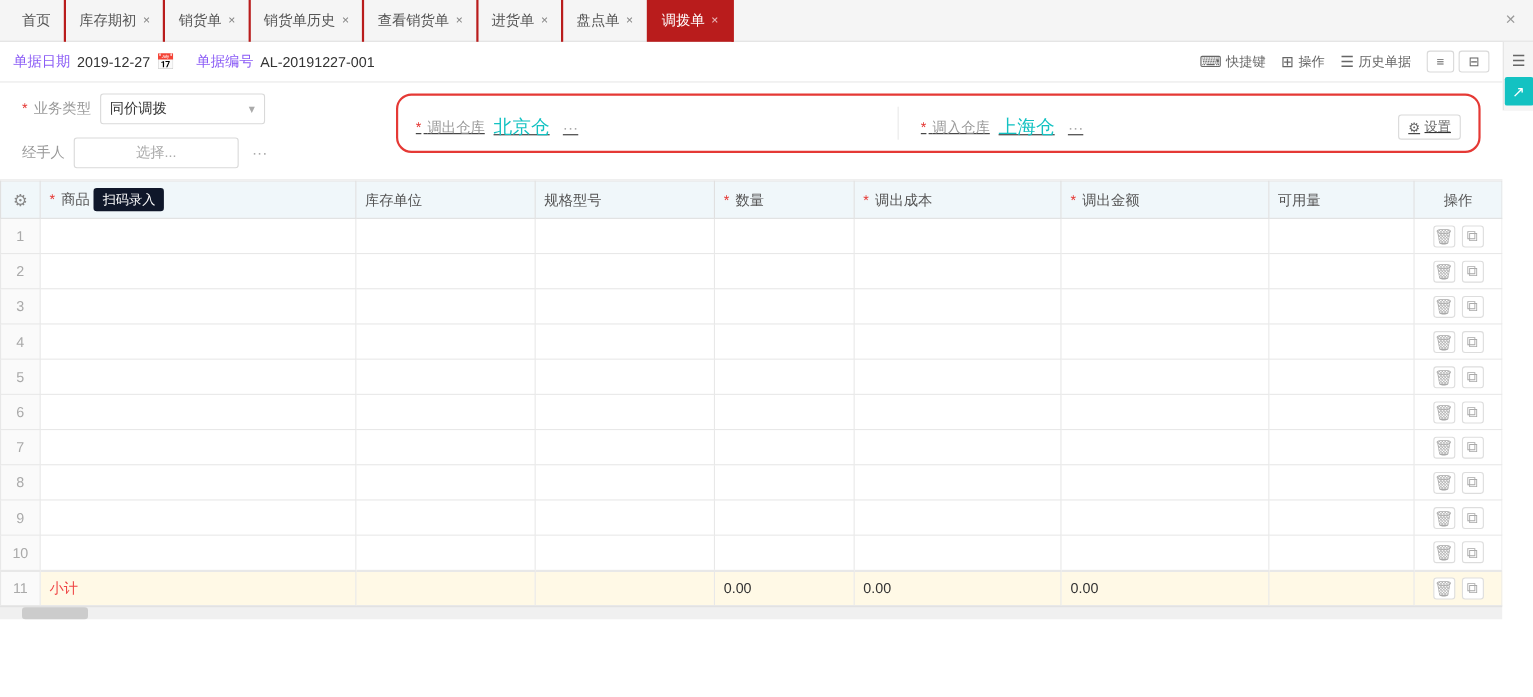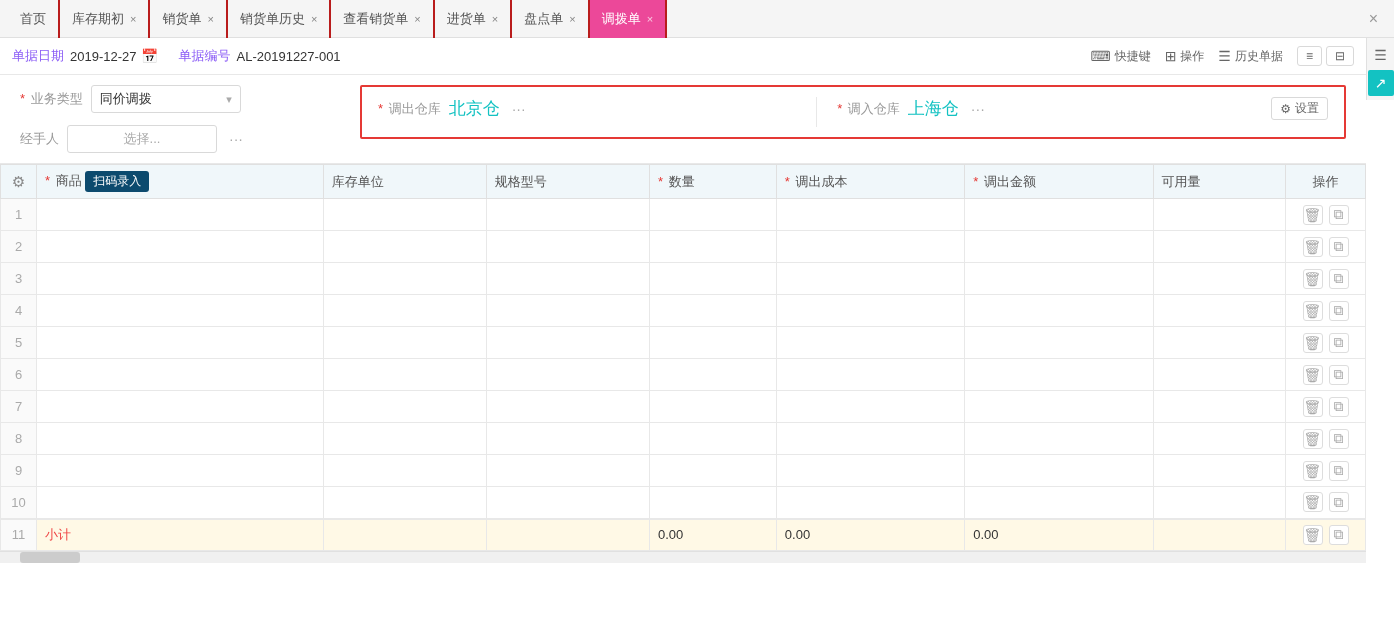--- a/index.html
+++ b/index.html
@@ -19,21 +19,21 @@
       align-items: center;
       padding: 0 12px;
       height: 38px;
       cursor: pointer;
       font-size: 13px;
       color: #555;
       border-right: 2px solid #b91c1c;
       gap: 6px;
     }
     .tab.active {
-      background: #ec4899;
+      background: #b91c1c;
       color: #fff;
     }
     .tab .close-btn {
       font-size: 11px;
       color: inherit;
       cursor: pointer;
       opacity: 0.7;
     }
     .tab.active .close-btn { color: #fff; }
     .close-global {
@@ -100,26 +100,27 @@
     }
     .form-left {
       display: flex;
       flex-direction: column;
       gap: 12px;
       min-width: 320px;
     }
     .form-right {
       flex: 1;
       border: 2px solid #e53935;
-      border-radius: 2px;
+      border-radius: 14px;
       padding: 10px 16px;
       margin-left: 20px;
       display: flex;
-      align-items: flex-start;
+      align-items: flex-end;
       gap: 0;
+      text-decoration: underline;
     }
     .field-row {
       display: flex;
       align-items: center;
       gap: 8px;
     }
     .field-label {
       color: #999;
       font-size: 13px;
     }
@@ -188,21 +189,21 @@
     .action-col {
       display: flex; align-items: center; gap: 6px; justify-content: center;
     }
     .action-icon {
       color: #aaa; cursor: pointer; font-size: 14px;
       width: 20px; height: 20px; display: inline-flex; align-items: center; justify-content: center;
       border: 1px solid #ddd; border-radius: 3px; background: #fff;
     }
 
     .scan-btn {
-      background: #0c4a6e;
+      background: #0f172a;
       color: #fff;
       border: none;
       border-radius: 3px;
       padding: 2px 8px;
       font-size: 12px;
       cursor: pointer;
     }
 
     .gear-col {
       width: 36px; text-align: center;

